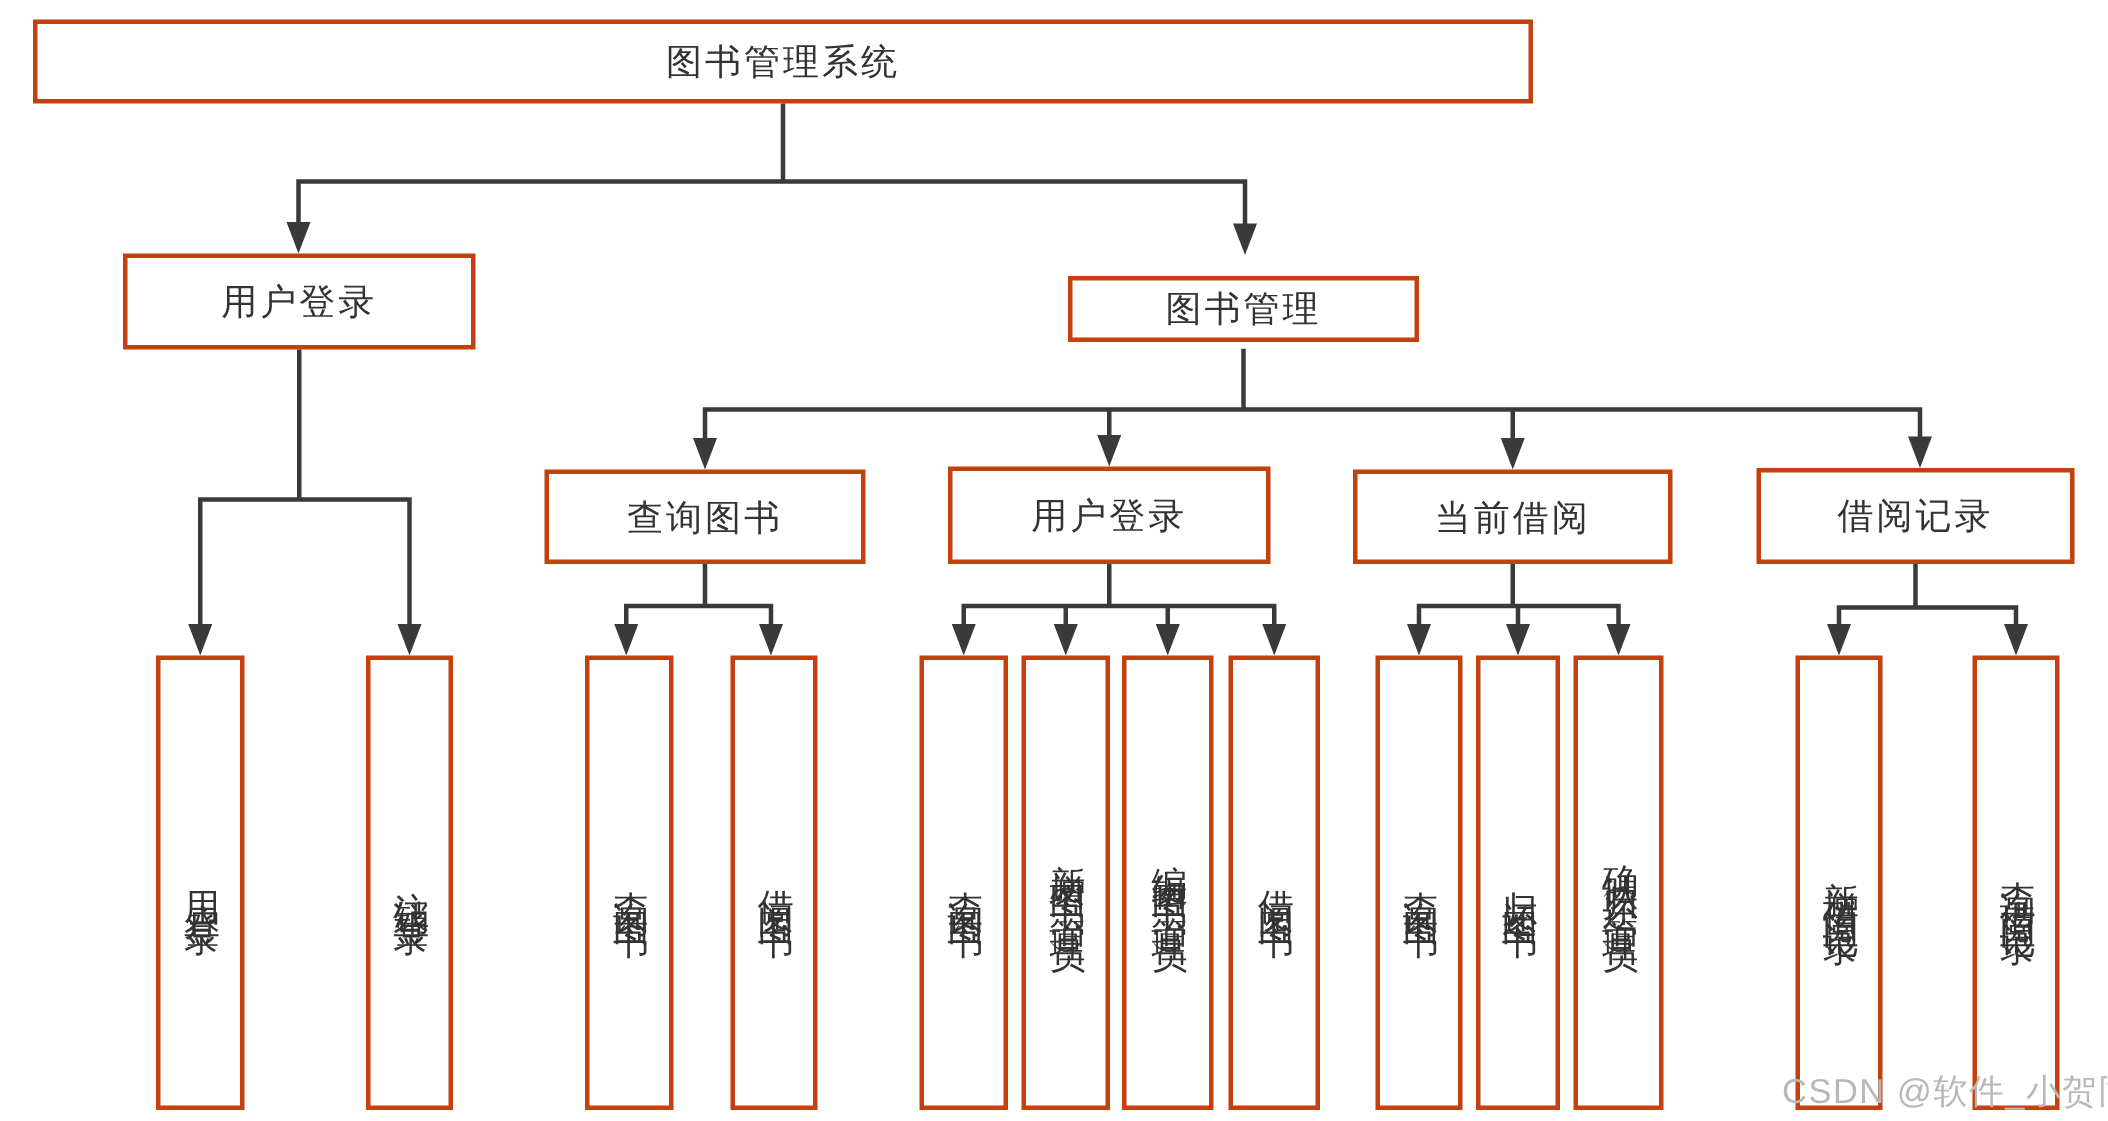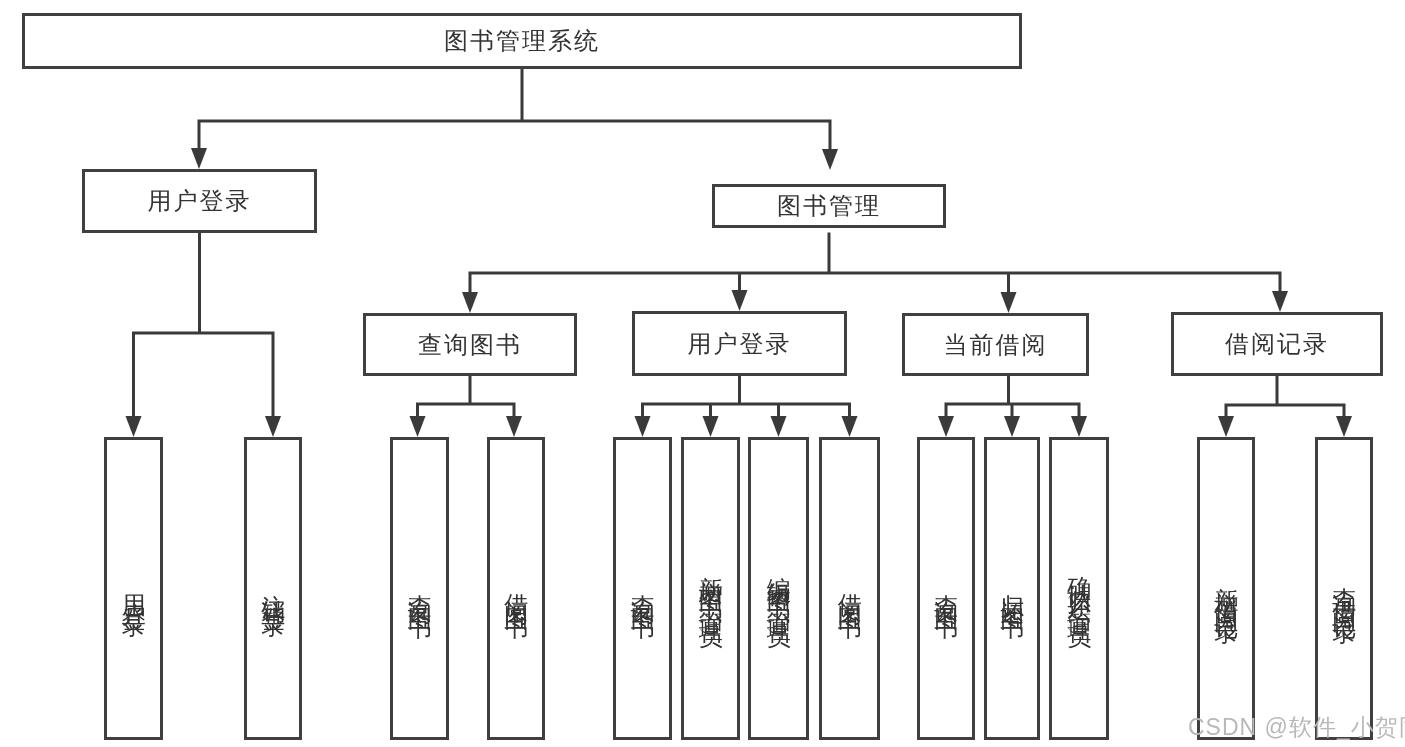--- a/index.html
+++ b/index.html
@@ -12,21 +12,21 @@
     overflow: hidden;
   }
   #connectors {
     position: absolute;
     left: 0; top: 0;
     pointer-events: none;
   }
   .hbox, .vbox {
     position: absolute;
     box-sizing: border-box;
-    border: 3px solid #404040;
+    border: 3px solid #c2410c;
     background: #ffffff;
     color: #333333;
     display: flex;
     align-items: center;
     justify-content: center;
     z-index: 2;
   }
   .hbox span {
     font-size: 24px;
     letter-spacing: 2px;
@@ -97,21 +97,21 @@
   <div class="hbox" style="left:712px;top:184px;width:234px;height:44px">
     <span>图书管理</span>
   </div>
 
   <div class="hbox" style="left:363px;top:313px;width:214px;height:63px">
     <span>查询图书</span>
   </div>
   <div class="hbox" style="left:632px;top:311px;width:215px;height:65px">
     <span>用户登录</span>
   </div>
-  <div class="hbox" style="left:902px;top:313px;width:187px;height:63px">
+  <div class="hbox" style="left:902px;top:313px;width:213px;height:63px">
     <span>当前借阅</span>
   </div>
   <div class="hbox" style="left:1171px;top:312px;width:212px;height:64px">
     <span>借阅记录</span>
   </div>
 
   <div class="vbox" style="left:104px;top:437px;width:59px;height:303px">
     <span>用户登录</span>
   </div>
   <div class="vbox" style="left:244px;top:437px;width:58px;height:303px">

